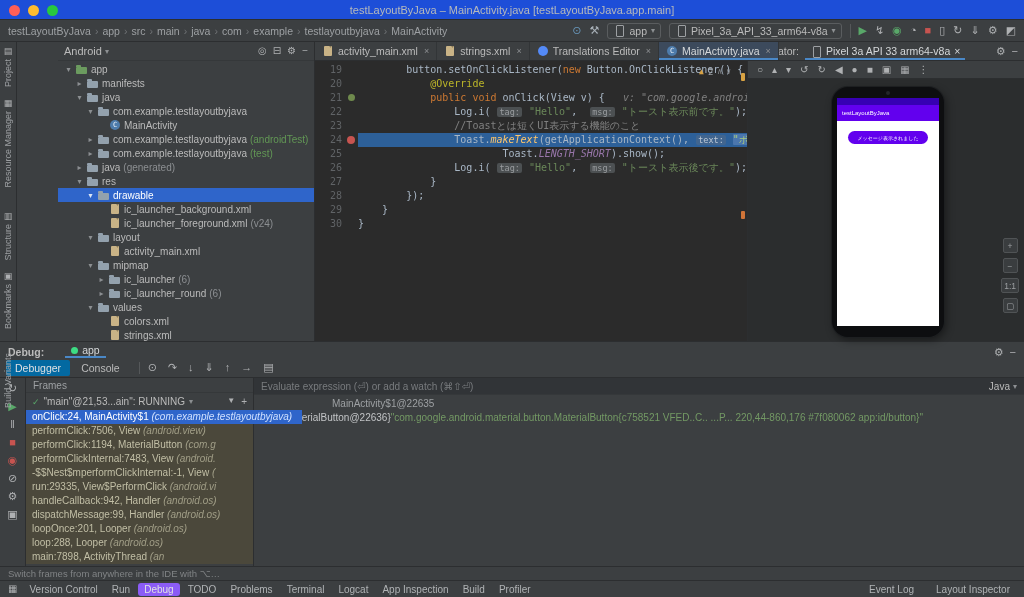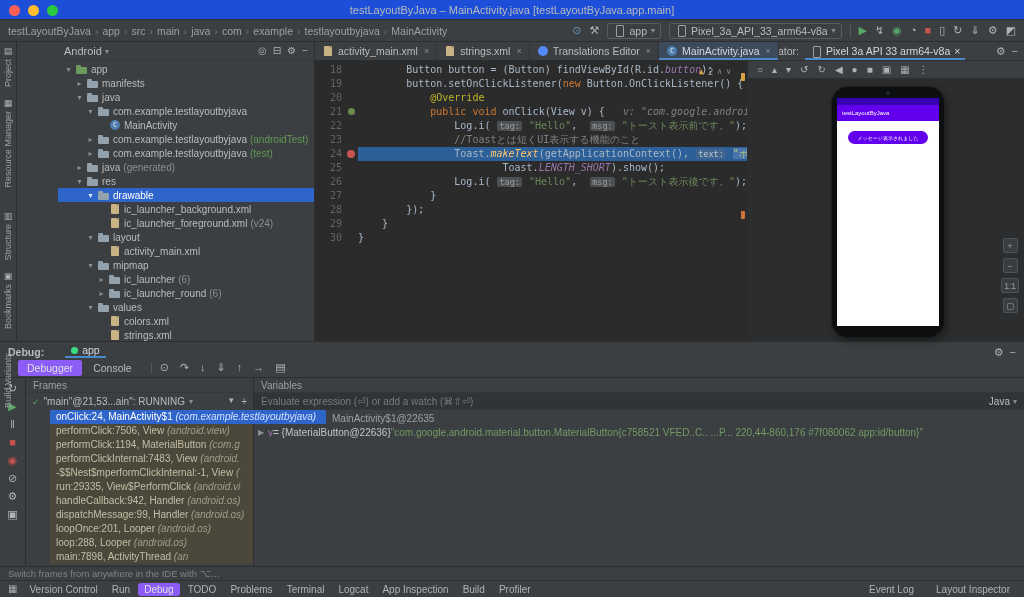--- a/index.html
+++ b/index.html
@@ -103,33 +103,33 @@
 
   
   .debug-panel { height:239px; display:flex; flex-direction:column; background:#3c3f41; border-top:1px solid #2c2e30; flex:none; }
   .debug-header { height:16px; display:flex; align-items:flex-end; gap:21px; padding:0 8px; font-size:10.5px; flex:none; }
   .debug-label { font-weight:bold; color:#bbbbbb; }
   .process-tab { display:flex; align-items:center; gap:4px; height:100%; padding:0 6px; box-shadow:inset 0 -2px 0 #4a88c7; color:#d5d8da; }
   .android-dot { width:7px; height:7px; border-radius:50%; background:#3ddc84; }
   .debug-header .spacer { flex:1; }
   .debug-tabs { height:20px; display:flex; align-items:center; padding:0 6px; border-bottom:1px solid #2c2e30; flex:none; }
   .dtab { padding:2px 9px; font-size:10.5px; color:#bbbbbb; border-radius:2px; margin-right:2px; cursor:default; }
-  .dtab.active { background:#8b5cf6; color:#dfe1e3;margin-left:12px; }
+  .dtab.active { background:#0369a1; color:#dfe1e3; }
   .vsep { width:1px; height:12px; background:#55585a; margin:0 8px; }
   .step-icons { display:flex; gap:11px; font-size:11px; color:#afb1b3; }
   .debug-content { flex:1; display:flex; min-height:0; }
   .debug-left { width:26px; border-right:1px solid #2c2e30; display:flex; flex-direction:column; align-items:center; gap:7px; padding-top:5px; flex:none; font-size:10px; }
   .frames { width:228px; display:flex; flex-direction:column; border-right:1px solid #2c2e30; flex:none; min-height:0; position:relative; z-index:3; overflow:visible; }
   .sub-header { height:15px; line-height:15px; padding:0 7px; font-size:10px; color:#9da0a3; border-bottom:1px solid #35383a; flex:none; }
   .thread-row { height:17px; display:flex; align-items:center; gap:4px; padding:0 6px; font-size:10px; color:#bbbbbb; flex:none; white-space:nowrap; overflow:hidden; }
   .check { color:#59a869; font-size:9px; }
   .thread-chev { font-size:8px; color:#8c8f92; }
   .thread-row .right { margin-left:auto; display:flex; gap:6px; }
   .frames-list { flex:1; overflow:visible; }
-  .frame-row { height:14px; line-height:14px; font-size:10px; padding:0 6px; white-space:nowrap; color:#bbbbbb; cursor:default;margin-left:24px; }
+  .frame-row { height:14px; line-height:14px; font-size:10px; padding:0 6px; white-space:nowrap; color:#bbbbbb; cursor:default; }
   .frame-row .loc { font-style:italic; color:#8f9294; }
   .frame-row.lib { background:#4b483b; color:#c2bfa6; }
   .frame-row.lib .loc { color:#a19e87; }
   .frame-row.selected { background:#2f65ca; color:#ffffff; width:max-content; min-width:100%; position:relative; z-index:10; padding-right:10px; }
   .frame-row.selected .loc { color:#cfe0ff; }
   .variables { flex:1; display:flex; flex-direction:column; min-width:0; }
   .eval-row { height:17px; display:flex; align-items:center; padding:0 7px; gap:6px; border-bottom:1px solid #35383a; background:#313437; flex:none; }
   .eval-ph { flex:1; font-size:10px; color:#787b7e; white-space:nowrap; overflow:hidden; }
   .lang-sel { font-size:10px; color:#bbbbbb; display:flex; gap:3px; align-items:center; white-space:nowrap; }
   .vars-list { flex:1; font-size:10px; color:#c2c4c6; padding-top:2px; overflow:hidden; }
@@ -391,21 +391,20 @@
           </div>
         </div>
       <div class="editor">
         <div class="inspections">
           <span class="warn">▲</span>
           <span>2</span>
           <span class="nav">∧</span>
           <span class="nav">∨</span>
         </div>
         <div>
-            <div class="eline"><span class="gnum">18</span><span class="gicon"></span><span class="ecode"><span class="t-d">        Button button = (Button) findViewById(R.id.</span><span class="t-f">button</span><span class="t-d">);</span></span></div>
             <div class="eline"><span class="gnum">19</span><span class="gicon"></span><span class="ecode"><span class="t-d">        button.setOnClickListener(</span><span class="t-k">new</span><span class="t-d"> Button.OnClickListener() {</span></span></div>
             <div class="eline"><span class="gnum">20</span><span class="gicon"></span><span class="ecode"><span class="t-d">            </span><span class="t-a">@Override</span></span></div>
             <div class="eline"><span class="gnum">21</span><span class="gicon ov"></span><span class="ecode"><span class="t-d">            </span><span class="t-k">public</span><span class="t-d"> </span><span class="t-k">void</span><span class="t-d"> onClick(View v) { </span><span class="t-hv">  v: "com.google.android.material.bu</span></span></div>
             <div class="eline"><span class="gnum">22</span><span class="gicon"></span><span class="ecode"><span class="t-d">                Log.i( </span><span class="t-h">tag:</span><span class="t-d"> </span><span class="t-s">"Hello"</span><span class="t-d">,  </span><span class="t-h">msg:</span><span class="t-d"> </span><span class="t-s">"トースト表示前です。"</span><span class="t-d">);</span></span></div>
             <div class="eline"><span class="gnum">23</span><span class="gicon"></span><span class="ecode"><span class="t-d">                </span><span class="t-c">//Toastとは短くUI表示する機能のこと</span></span></div>
             <div class="eline current"><span class="gnum">24</span><span class="gicon bp"></span><span class="ecode"><span class="t-d">                Toast.</span><span class="t-m">makeText</span><span class="t-d">(getApplicationContext(), </span><span class="t-h">text:</span><span class="t-d"> </span><span class="t-ssel">"ボタンが押されまし</span></span></div>
             <div class="eline"><span class="gnum">25</span><span class="gicon"></span><span class="ecode"><span class="t-d">                        Toast.</span><span class="t-f">LENGTH_SHORT</span><span class="t-d">).show();</span></span></div>
             <div class="eline"><span class="gnum">26</span><span class="gicon"></span><span class="ecode"><span class="t-d">                Log.i( </span><span class="t-h">tag:</span><span class="t-d"> </span><span class="t-s">"Hello"</span><span class="t-d">,  </span><span class="t-h">msg:</span><span class="t-d"> </span><span class="t-s">"トースト表示後です。"</span><span class="t-d">);</span></span></div>
             <div class="eline"><span class="gnum">27</span><span class="gicon"></span><span class="ecode"><span class="t-d">            }</span></span></div>
             <div class="eline"><span class="gnum">28</span><span class="gicon"></span><span class="ecode"><span class="t-d">        });</span></span></div>
@@ -526,21 +525,20 @@
             <div class="frame-row lib"><span class="fmain">-$$Nest$mperformClickInternal:-1, View </span><span class="loc">(</span></div>
             <div class="frame-row lib"><span class="fmain">run:29335, View$PerformClick </span><span class="loc">(android.vi</span></div>
             <div class="frame-row lib"><span class="fmain">handleCallback:942, Handler </span><span class="loc">(android.os)</span></div>
             <div class="frame-row lib"><span class="fmain">dispatchMessage:99, Handler </span><span class="loc">(android.os)</span></div>
             <div class="frame-row lib"><span class="fmain">loopOnce:201, Looper </span><span class="loc">(android.os)</span></div>
             <div class="frame-row lib"><span class="fmain">loop:288, Looper </span><span class="loc">(android.os)</span></div>
             <div class="frame-row lib"><span class="fmain">main:7898, ActivityThread </span><span class="loc">(an</span></div>
           </div>
       </div>
       <div class="variables">
-        <div class="sub-header">Variables</div>
         <div class="eval-row">
           <span class="eval-ph">Evaluate expression (⏎) or add a watch (⌘⇧⏎)</span>
           <span class="lang-sel">
             <span>Java</span>
             <span class="arrow" style="font-size:8px;color:#8c8f92;">▾</span>
           </span>
         </div>
         <div class="vars-list">
           <div class="var-row ctx">MainActivity$1@22635</div>
         <div class="var-row">

